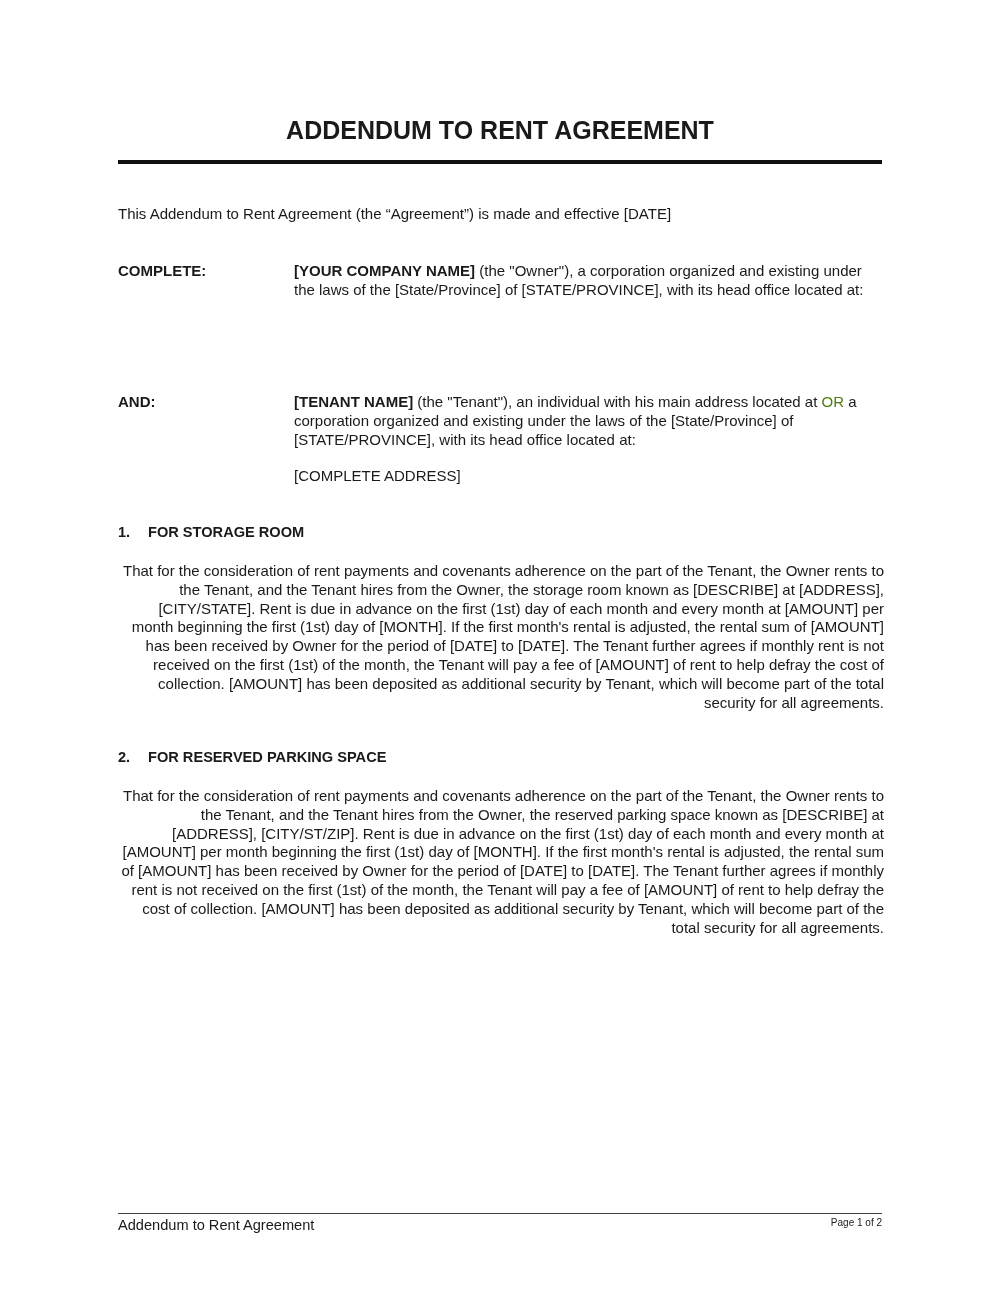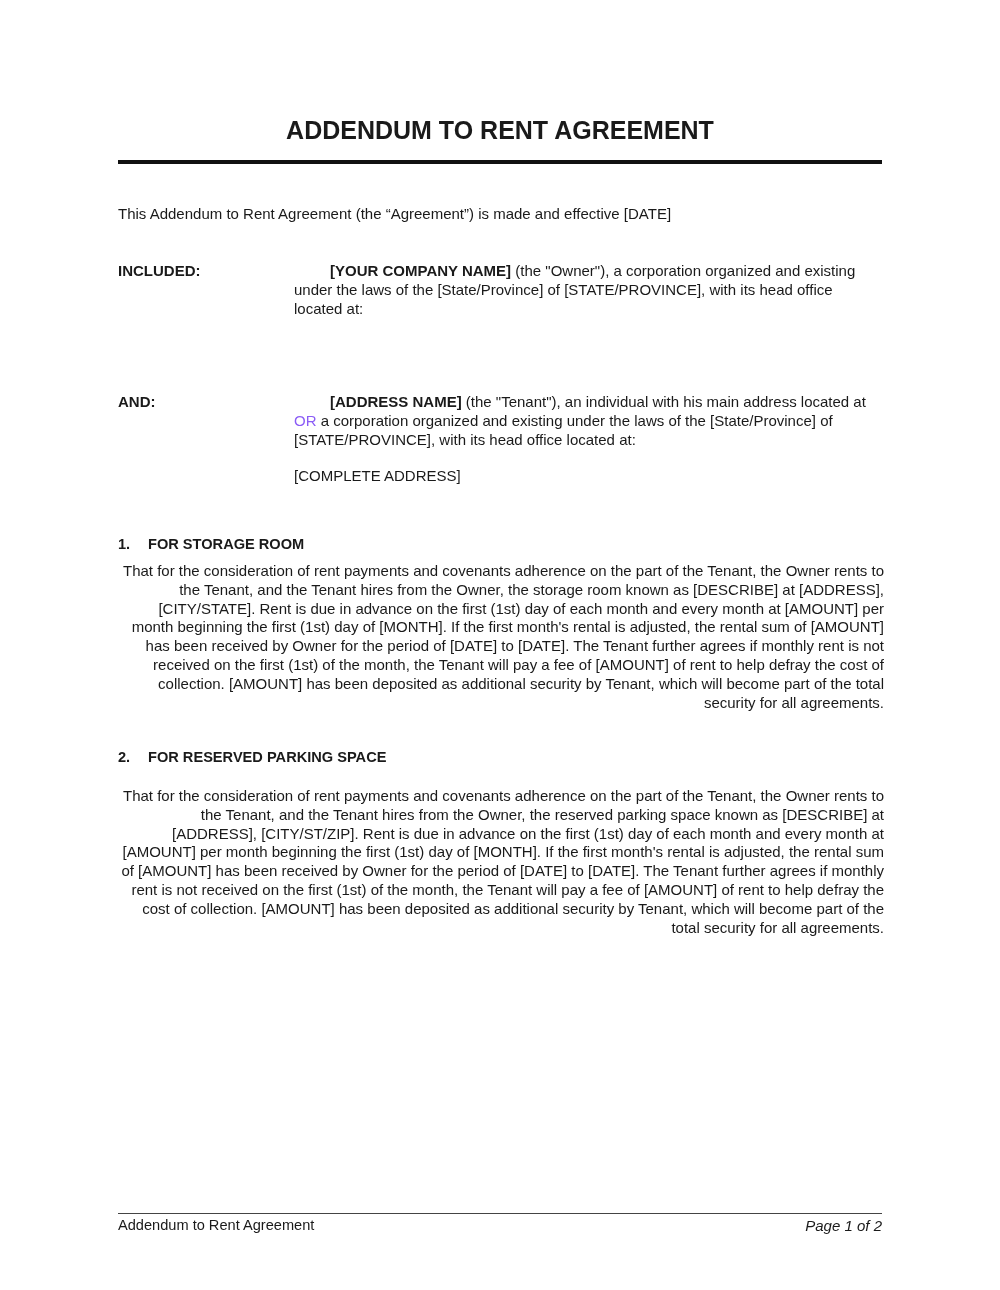--- a/index.html
+++ b/index.html
@@ -6,56 +6,56 @@
   body { width: 1000px; height: 1290px; position: relative; font-family: "Liberation Sans", sans-serif; color: #1a1a1a; }
   .page { position: absolute; left: 0; top: 0; width: 1000px; height: 1034px; }
   .title { position: absolute; left: 118px; width: 764px; top: 116px; text-align: center; font-size: 25px; font-weight: bold; letter-spacing: 0px; }
   .title-rule { position: absolute; left: 118px; width: 764px; top: 160px; height: 4px; background: #111; }
   .p { font-size: 15px; line-height: 18.8px; }
   .intro { position: absolute; left: 118px; top: 205px; width: 764px; }
   .party { position: absolute; left: 118px; width: 764px; }
   .party-label { position: absolute; left: 0; top: 0; font-weight: bold; }
   .party-body { position: absolute; left: 176px; top: 0; width: 590px; }
   .party-addr { margin-top: 18px; }
-  .bold { font-weight: bold; margin-left: 36px; }
-  .gray { color: #8b5cf6; }
+  .bold { font-weight: bold; }
+  .gray { color: #4d7c0f; }
   .section-head { position: absolute; left: 118px; font-weight: bold; font-size: 14.6px; }
   .section-head .num { display: inline-block; width: 30px; }
   .section-body { position: absolute; left: 118px; width: 766px; text-align: right; }
   .closing { position: absolute; left: 118px; top: 956px; width: 766px; }
   .footer-rule { position: absolute; left: 118px; width: 764px; top: 1213px; height: 1px; background: #444; }
   .footer-left { position: absolute; left: 118px; top: 1217px; font-size: 14.6px; }
-  .footer-right { position: absolute; right: 118px; top: 1217px; font-size: 15px; font-style: italic; }
+  .footer-right { position: absolute; right: 118px; top: 1217px; font-size: 10px; }
 </style>
 </head>
 <body>
 
 <div class="page">
 
   <div class="title">ADDENDUM TO RENT AGREEMENT</div>
   <div class="title-rule"></div>
 
   <div class="intro p">This Addendum to Rent Agreement (the “Agreement”) is made and effective [DATE]</div>
 
   <div class="party p" style="top:262px;">
-    <div class="party-label">INCLUDED:</div>
+    <div class="party-label">COMPLETE:</div>
     <div class="party-body">
       <div><span class="bold">[YOUR COMPANY NAME]</span><span> (the "Owner"), a corporation organized and existing under the laws of the [State/Province] of [STATE/PROVINCE], with its head office located at:</span></div>
     </div>
   </div>
 
   <div class="party p" style="top:393px;">
     <div class="party-label">AND:</div>
     <div class="party-body">
-      <div><span class="bold">[ADDRESS NAME]</span><span> (the "Tenant"), an individual with his main address located at </span><span class="gray">OR</span><span> a corporation organized and existing under the laws of the [State/Province] of [STATE/PROVINCE], with its head office located at:</span></div>
+      <div><span class="bold">[TENANT NAME]</span><span> (the "Tenant"), an individual with his main address located at </span><span class="gray">OR</span><span> a corporation organized and existing under the laws of the [State/Province] of [STATE/PROVINCE], with its head office located at:</span></div>
       <div class="party-addr">[COMPLETE ADDRESS]</div>
     </div>
   </div>
 
-  <div class="section-head" style="top:524px;margin-top:12px;">
+  <div class="section-head" style="top:524px;">
     <span class="num">1.</span><span>FOR STORAGE ROOM</span>
   </div>
   <div class="section-body p" style="top:562px;">That for the consideration of rent payments and covenants adherence on the part of the Tenant, the Owner rents to the Tenant, and the Tenant hires from the Owner, the storage room known as [DESCRIBE] at [ADDRESS], [CITY/STATE]. Rent is due in advance on the first (1st) day of each month and every month at [AMOUNT] per month beginning the first (1st) day of [MONTH]. If the first month's rental is adjusted, the rental sum of [AMOUNT] has been received by Owner for the period of [DATE] to [DATE]. The Tenant further agrees if monthly rent is not received on the first (1st) of the month, the Tenant will pay a fee of [AMOUNT] of rent to help defray the cost of collection. [AMOUNT] has been deposited as additional security by Tenant, which will become part of the total security for all agreements.</div>
 
   <div class="section-head" style="top:749px;">
     <span class="num">2.</span><span>FOR RESERVED PARKING SPACE</span>
   </div>
   <div class="section-body p" style="top:787px;">That for the consideration of rent payments and covenants adherence on the part of the Tenant, the Owner rents to the Tenant, and the Tenant hires from the Owner, the reserved parking space known as [DESCRIBE] at [ADDRESS], [CITY/ST/ZIP]. Rent is due in advance on the first (1st) day of each month and every month at [AMOUNT] per month beginning the first (1st) day of [MONTH]. If the first month's rental is adjusted, the rental sum of [AMOUNT] has been received by Owner for the period of [DATE] to [DATE]. The Tenant further agrees if monthly rent is not received on the first (1st) of the month, the Tenant will pay a fee of [AMOUNT] of rent to help defray the cost of collection. [AMOUNT] has been deposited as additional security by Tenant, which will become part of the total security for all agreements.</div>
 
 

